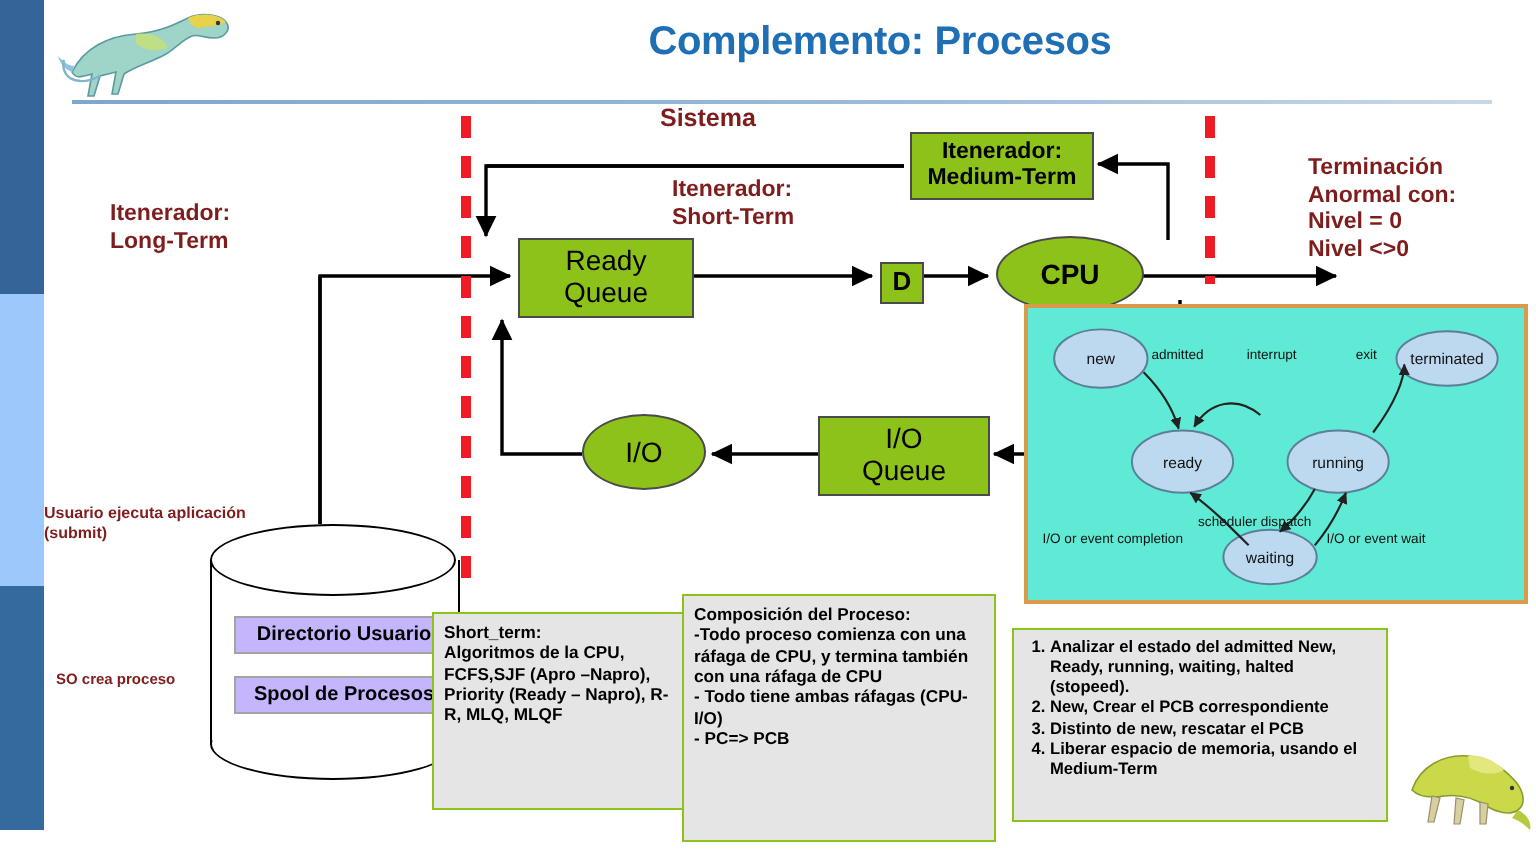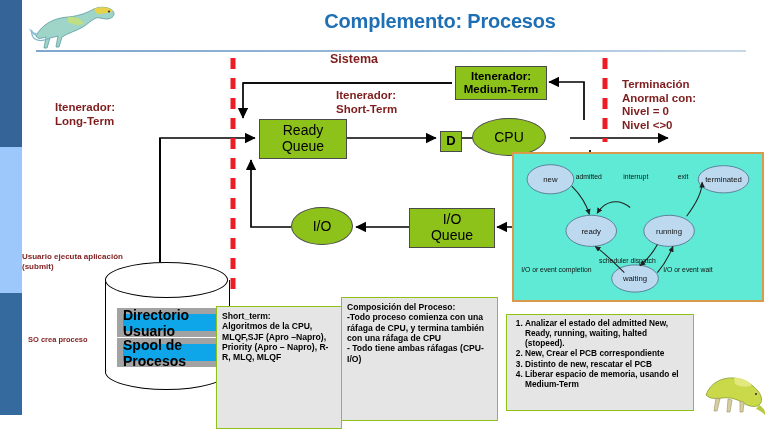--- a/index.html
+++ b/index.html
@@ -35,50 +35,50 @@
   .dino{position:absolute;}
   .dino-top{left:28px;top:2px;width:92px;height:50px;}
   .dino-bot{left:700px;top:365px;width:66px;height:60px;}
 
   
   .lbl{position:absolute;color:#7f1d1d;font-weight:bold;line-height:1.18;}
 
   .sistema{left:330px;top:52px;font-size:12.5px;}
   .iter-long{left:55px;top:101px;font-size:11.5px;}
   .iter-short{left:336px;top:89px;font-size:11.5px;}
-  .term{left:622px;top:78px;font-size:11.5px;}
+  .term{left:654px;top:78px;font-size:11.5px;}
   .usuario{left:22px;top:252px;font-size:8px;width:160px;line-height:1.25;}
   .so-crea{left:28px;top:336px;font-size:7.5px;}
 
   
   .gbox{
     position:absolute;background:#8cc219;border:1.4px solid #4a4a4a;
     display:flex;align-items:center;justify-content:center;
     text-align:center;color:#000;line-height:1.12;
   }
   .gell{
     position:absolute;background:#8cc219;border:1.4px solid #4a4a4a;
     border-radius:50%;
     display:flex;align-items:center;justify-content:center;
     text-align:center;color:#000;
   }
   .medium-term{left:455px;top:66px;width:90px;height:32px;font-size:11.5px;font-weight:bold;}
   .ready-queue{left:259px;top:119px;width:86px;height:38px;font-size:14px;}
   .dbox{left:440px;top:131px;width:20px;height:19px;font-size:13px;font-weight:bold;}
-  .cpu{left:472px;top:118px;width:72px;height:36px;font-size:14px;}
+  .cpu{left:498px;top:118px;width:72px;height:36px;font-size:14px;font-weight:bold;}
   .ioq{left:409px;top:208px;width:84px;height:38px;font-size:14px;}
   .io{left:291px;top:207px;width:60px;height:36px;font-size:14px;}
 
   
   .note{
     position:absolute;background:#e5e5e5;border:1.6px solid #8cc219;
     color:#000;font-weight:bold;line-height:1.2;
     box-sizing:border-box;
   }
-  .note-short{left:216px;top:306px;width:126px;height:123px;padding:4px 5px;font-size:8.6px;}
+  .note-short{left:216px;top:306px;width:126px;height:99px;padding:4px 5px;font-size:8.6px;}
   .note-comp{left:341px;top:297px;width:157px;height:124px;padding:4px 5px;font-size:8.6px;}
   .note-steps{left:506px;top:314px;width:188px;height:97px;padding:4px 5px;font-size:8.3px;}
   .note-steps ol{margin:0;padding-left:13px;}
   .note-steps li{margin:0 0 0.5px 0;}
 
   
   .statepanel{
     position:absolute;left:512px;top:152px;width:248px;height:146px;
     background:#5eead4;border:2px solid #d99a4e;
   }
@@ -86,23 +86,23 @@
   
   .cyl-wrap{position:absolute;left:105px;top:262px;width:125px;height:130px;}
   .cyl-body{position:absolute;left:0;top:18px;width:123px;height:92px;
             border-left:1.6px solid #000;border-right:1.6px solid #000;background:#fff;}
   .cyl-top{position:absolute;left:0;top:0;width:123px;height:36px;
            border:1.6px solid #000;border-radius:50%;background:#fff;box-sizing:border-box;}
   .cyl-bottom{position:absolute;left:0;top:92px;width:123px;height:36px;
            border:1.6px solid #000;border-radius:50%;background:#fff;box-sizing:border-box;
            clip-path:polygon(-5% 45%,105% 45%,105% 115%,-5% 115%);}
   .cyl-item{
-    position:absolute;background:#0ea5e9;border:6px solid #a3a3a3;
+    position:absolute;background:#c4b5fd;border:1px solid #a3a3a3;
     display:flex;align-items:center;justify-content:center;
-    font-size:14px;font-weight:bold;color:#000;
+    font-size:10px;font-weight:bold;color:#000;
   }
   .cyl-item-1{left:12px;top:46px;width:108px;height:17px;}
   .cyl-item-2{left:12px;top:76px;width:108px;height:17px;}
 
   .svg-layer{position:absolute;left:0;top:0;width:768px;height:433px;pointer-events:none;}
   .nb{white-space:pre-line;}
 </style>
 </head>
 <body>
 
@@ -242,27 +242,28 @@
         <text x="167" y="26">exit</text>
         <text x="86" y="112">scheduler dispatch</text>
         <text x="152" y="121">I/O or event wait</text>
         <text x="6" y="121">I/O or event completion</text>
       </g>
     </svg>
   </div>
 
   <div class="note note-short">
     <div>Short_term:</div>
-    <div>Algoritmos de la CPU, MLQF,SJF (Apro –Napro), Priority (Apro – Napro), R-R, MLQ, MLQF</div>
+    <div>Algoritmos de la CPU, FCFS,SJF (Apro –Napro), Priority (Ready – Napro), R-R, MLQ, MLQF</div>
   </div>
 
   <div class="note note-comp">
     <div>Composición del Proceso:</div>
     <div>-Todo proceso comienza con una ráfaga de CPU, y termina también con una ráfaga de CPU</div>
     <div>- Todo tiene ambas ráfagas (CPU-I/O)</div>
+    <div>- PC=&gt; PCB</div>
   </div>
 
   <div class="note note-steps">
     <ol>
       <li>Analizar el estado del admitted New, Ready, running, waiting, halted (stopeed).</li>
       <li>New, Crear el PCB correspondiente</li>
       <li>Distinto de new, rescatar el PCB</li>
       <li>Liberar espacio de memoria, usando el Medium-Term</li>
     </ol>
   </div>

